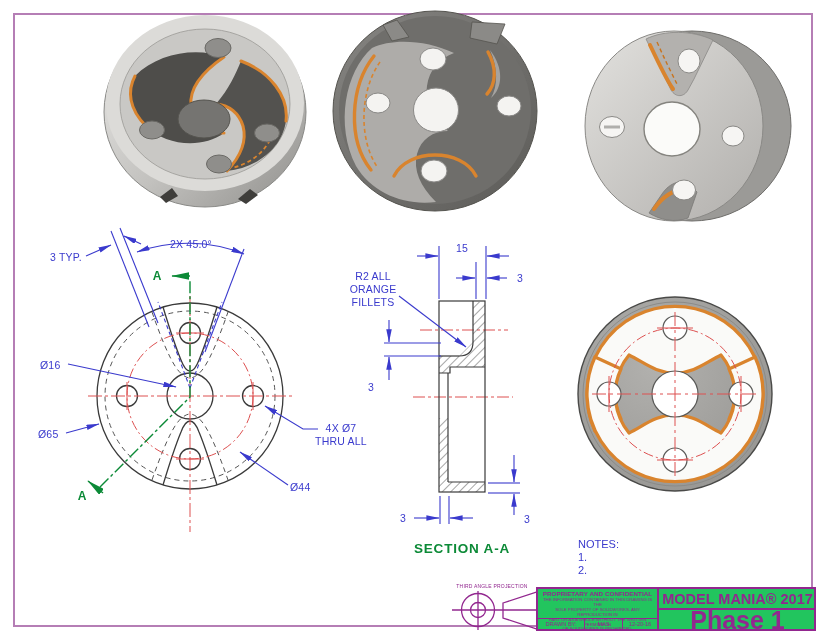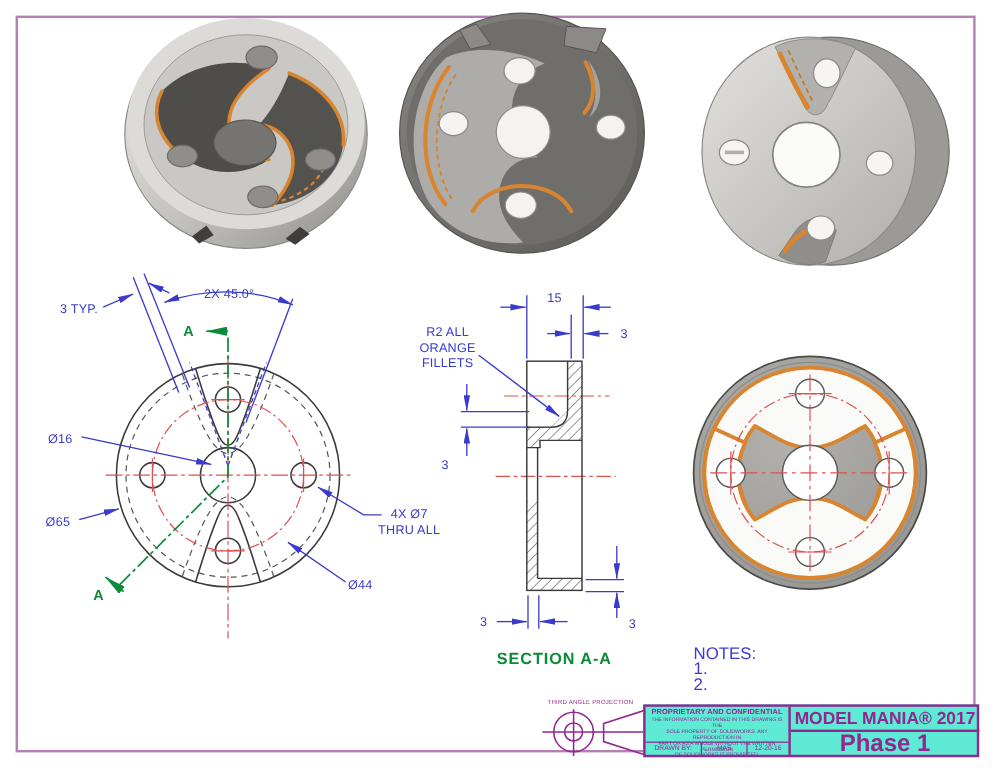--- a/index.html
+++ b/index.html
@@ -5,38 +5,38 @@
   html,body{margin:0;padding:0;background:#fff;}
   .sheet{position:relative;width:829px;height:640px;background:#ffffff;
          font-family:"Liberation Sans", sans-serif;overflow:hidden;}
   .frame{position:absolute;left:13px;top:13px;width:800px;height:614px;
          border:2px solid #b57eb5;box-sizing:border-box;}
   svg{position:absolute;overflow:visible;}
   
   .dimtxt{fill:#3a3acd;font-size:10.5px;letter-spacing:.2px;}
   .greentxt{fill:#0c8a37;font-size:12px;font-weight:bold;}
   .sectiontitle{fill:#0c8a37;font-size:13.5px;font-weight:bold;letter-spacing:.8px;}
-  .notes{position:absolute;left:578px;top:538px;color:#3a3acd;font-size:14px;line-height:13px;width:236px;}
+  .notes{position:absolute;left:578px;top:538px;color:#3a3acd;font-size:11px;line-height:13px;width:236px;}
   .notes .row{display:flex;}
   .notes .num{width:30px;flex:0 0 30px;}
   
   .tblock{position:absolute;left:536px;top:587px;width:280px;height:44px;
-          border:2px solid #92278f;box-sizing:border-box;background:#5eead4;color:#92278f;}
+          border:2px solid #92278f;box-sizing:border-box;background:#22c55e;color:#92278f;}
   .tb-left{position:absolute;left:0;top:0;width:121px;height:100%;border-right:2px solid #92278f;box-sizing:border-box;}
   .tb-prop-head{font-size:6.2px;font-weight:bold;text-align:center;padding-top:1px;letter-spacing:.1px;}
   .tb-prop-lines{font-size:4.3px;line-height:4.9px;text-align:center;padding:1px 2px 0 2px;}
   .tb-row{position:absolute;left:0;bottom:0;width:100%;height:11px;border-top:1.5px solid #92278f;
           display:flex;font-size:5.6px;box-sizing:border-box;}
   .tb-cell{border-right:1.5px solid #92278f;display:flex;align-items:center;justify-content:center;box-sizing:border-box;}
   .tb-cell:last-child{border-right:none;}
   .tb-right{position:absolute;left:121px;top:0;width:157px;height:100%;}
   .tb-title1{height:21px;border-bottom:2px solid #92278f;display:flex;align-items:center;justify-content:center;
              font-size:14.5px;font-weight:bold;letter-spacing:0;box-sizing:border-box;white-space:nowrap;}
   .tb-title2{height:21px;display:flex;align-items:center;justify-content:center;
-             font-size:20px;font-weight:bold;box-sizing:border-box;}
+             font-size:25px;font-weight:bold;box-sizing:border-box;}
   .proj-label{position:absolute;left:443px;top:583px;width:98px;text-align:center;
               color:#92278f;font-size:5px;letter-spacing:.2px;}
 </style>
 </head>
 <body>
 
 <div class="sheet">
   <div class="frame"></div>
 
   <svg style="left:95px;top:10px" width="220" height="205" viewBox="95 10 220 205">

